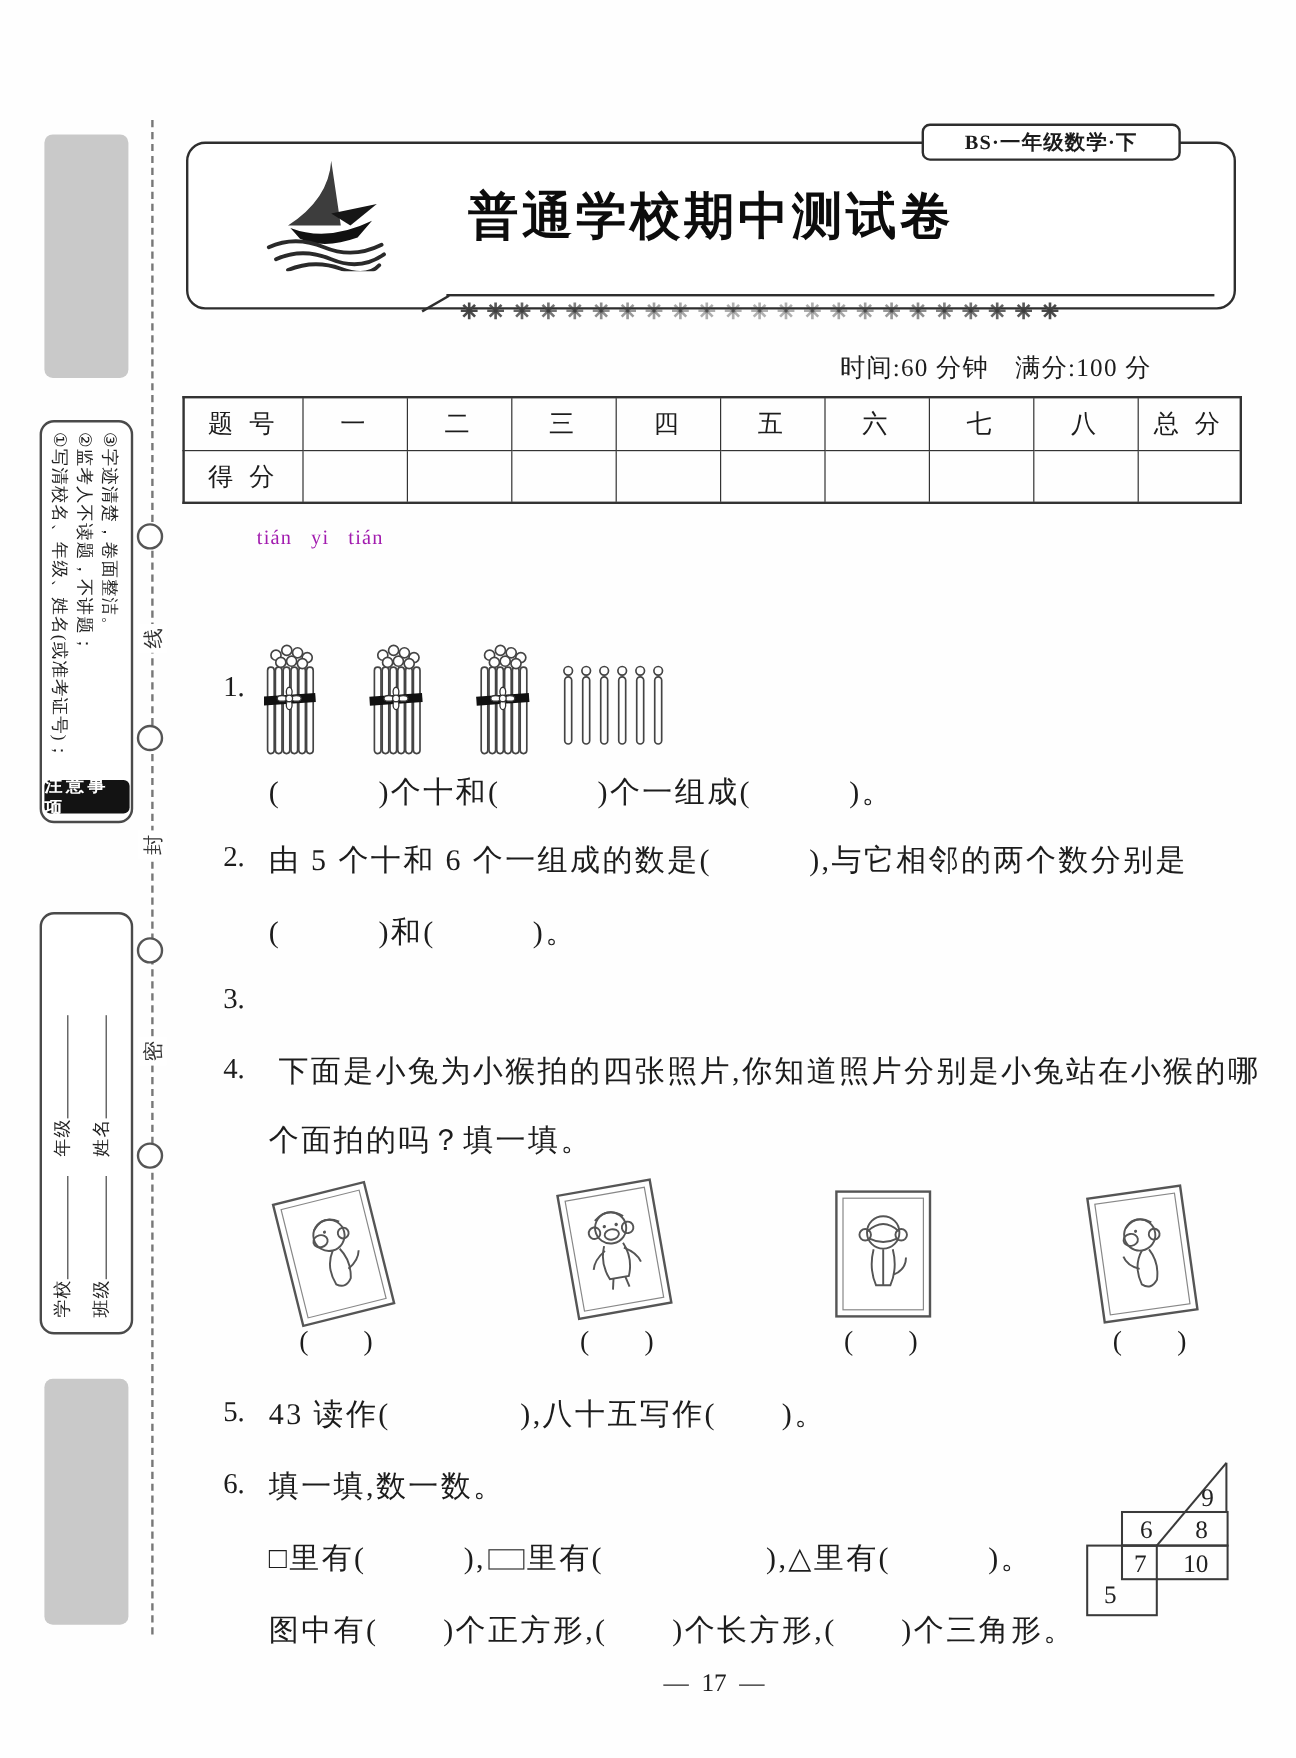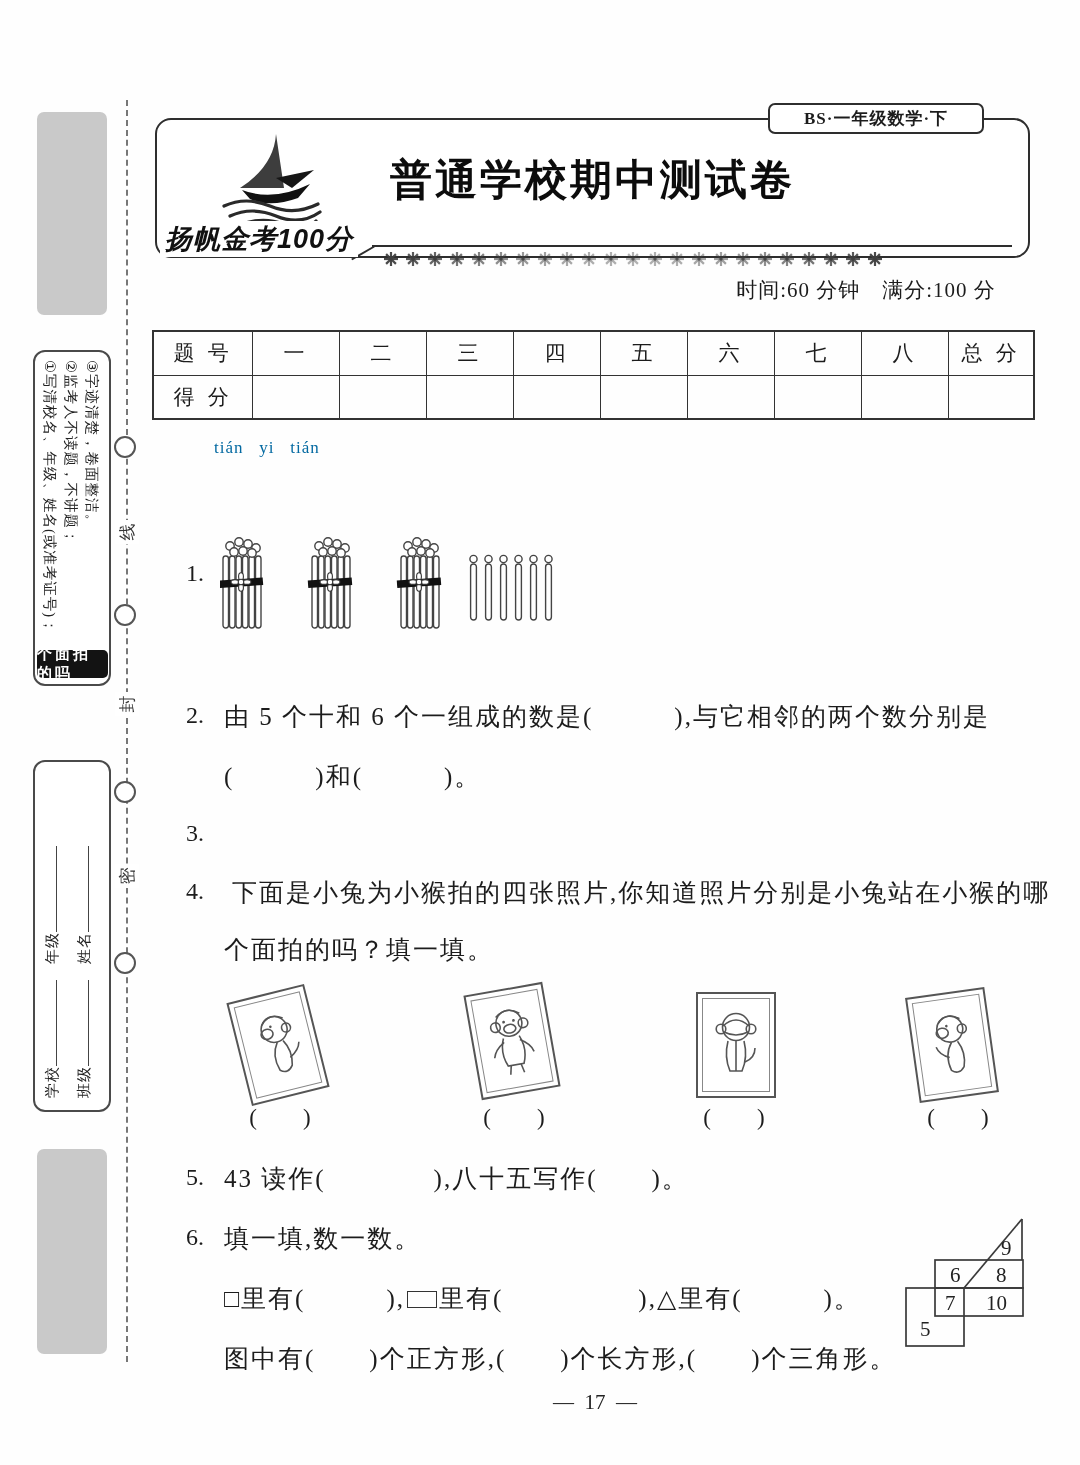--- a/index.html
+++ b/index.html
@@ -27,34 +27,34 @@
   .header-box{position:absolute;left:155px;top:118px;width:875px;height:140px;border:2.5px solid #2e2e2e;border-radius:16px;background:#fff;box-sizing:border-box;}
   .badge{position:absolute;left:768px;top:103px;width:216px;height:31px;background:#fff;border:2px solid #2e2e2e;border-radius:7px;
          font-size:17px;font-weight:600;display:flex;align-items:center;justify-content:center;letter-spacing:1px;z-index:3;box-sizing:border-box;}
   .main-title{position:absolute;left:390px;top:152px;font-family:"Liberation Sans",sans-serif;
               font-weight:900;font-size:42px;letter-spacing:3px;color:#0c0c0c;z-index:2;}
   .logo-script{position:absolute;left:160px;top:221px;font-family:"Liberation Sans",sans-serif;font-style:italic;
                font-weight:900;font-size:27px;letter-spacing:1px;background:#fff;padding:0 5px;z-index:2;color:#111;}
   .inner-rule{position:absolute;left:372px;top:245px;width:640px;border-top:2px solid #2e2e2e;}
   .inner-rule-diag{position:absolute;left:350px;top:252px;width:26px;border-top:2px solid #2e2e2e;transform:rotate(-30deg);}
   .stars-wrap{position:absolute;left:382px;top:249px;z-index:3;background:transparent;}
-  .meta{position:absolute;left:700px;top:276px;width:332px;text-align:center;font-size:21px;letter-spacing:1px;white-space:pre;}
+  .meta{position:absolute;left:700px;top:292px;width:332px;text-align:left;font-size:21px;letter-spacing:1px;white-space:pre;}
   
   table.score{position:absolute;left:152px;top:330px;border-collapse:collapse;table-layout:fixed;}
   table.score td,table.score th{border:1.5px solid #333;font-size:21px;font-weight:400;text-align:center;padding:0;letter-spacing:4px;}
   table.score{border:2.5px solid #333;}
   table.score tr{height:44px;}
   
   .photo-frame{position:absolute;width:80px;height:106px;background:#fff;border:2.5px solid #555;box-sizing:border-box;}
   .frame-inner{position:absolute;left:4px;top:4px;right:4px;bottom:4px;border:1.5px solid #888;}
   .photo-frame svg{position:absolute;left:8px;top:11px;}
   .photo-blank{position:absolute;width:84px;text-align:center;font-size:23px;white-space:pre;}
   .rect-glyph{display:inline-block;width:30px;height:17px;border:1.8px solid #333;vertical-align:-1px;margin:0 2px;box-sizing:border-box;}
   .footer{position:absolute;left:540px;top:1390px;width:110px;text-align:center;font-size:21px;color:#222;white-space:pre;}
-  .pinyin{position:absolute;left:214px;top:438px;font-size:17px;letter-spacing:1px;white-space:pre;color:#0369a1;}
+  .pinyin{position:absolute;left:214px;top:438px;font-size:17px;letter-spacing:1px;white-space:pre;color:#a21caf;}
   .sec-head{position:absolute;left:155px;top:463px;font-family:"Liberation Sans",sans-serif;font-weight:800;
             font-size:24px;letter-spacing:2px;white-space:pre;color:#111;}
 </style>
 </head>
 <body>
 
 <div class="page">
 
   <div class="gray-block" style="top:112px;height:203px;"></div>
   <div class="gray-block" style="top:1149px;height:205px;"></div>
@@ -64,42 +64,41 @@
   <div class="punch" style="top:781px;"></div>
   <div class="punch" style="top:952px;"></div>
   <div class="seal-char" style="top:520px;">线</div>
   <div class="seal-char" style="top:692px;">封</div>
   <div class="seal-char" style="top:864px;">密</div>
 
   <div class="side-box" style="top:350px;height:336px;"></div>
   <div class="notice-line" style="left:59px;top:360px;">①写清校名、年级、姓名(或准考证号)；</div>
   <div class="notice-line" style="left:80px;top:360px;">②监考人不读题，不讲题；</div>
   <div class="notice-line" style="left:101px;top:360px;">③字迹清楚，卷面整洁。</div>
-  <div class="notice-label">个面拍的吗</div>
+  <div class="notice-label">注意事项</div>
 
   <div class="side-box" style="top:760px;height:352px;"></div>
   <div class="name-col" style="left:42px;top:1098px;"><span>学校</span><span class="blank-line"></span>　<span>年级</span><span class="blank-line"></span></div>
   <div class="name-col" style="left:74px;top:1098px;"><span>班级</span><span class="blank-line"></span>　<span>姓名</span><span class="blank-line"></span></div>
 
   <div class="header-box"></div>
   <div class="badge">BS·一年级数学·下</div>
 
   <svg class="abs" style="left:218px;top:126px;z-index:2;" width="104" height="100" viewBox="0 0 104 100">
     <path d="M58,8 Q56,40 22,62 L66,62 Z" fill="#3d3d3d"></path>
     <path d="M58,52 L96,44 L74,62 Z" fill="#161616"></path>
     <path d="M24,64 Q55,76 92,58 L80,72 Q52,82 32,73 Z" fill="#111"></path>
     <g fill="none" stroke="#2a2a2a" stroke-width="3.2" stroke-linecap="round">
       <path d="M6,80 Q28,70 52,80 T100,78"></path>
       <path d="M12,90 Q34,80 58,90 T102,86"></path>
       <path d="M22,99 Q44,90 66,98 T98,95"></path>
     </g>
   </svg>
 
   <div class="main-title">普通学校期中测试卷</div>
-  <div class="logo-script">扬帆金考100分</div>
   <div class="inner-rule"></div>
   <div class="inner-rule-diag"></div>
 
   <div class="stars-wrap">
     <svg width="522" height="20" viewBox="0 0 522 20" stroke="#3f3f3f" stroke-width="2.2">
         <g stroke-opacity="0.95">
           <line x1="2.0" y1="10.0" x2="16.0" y2="10.0"></line>
           <line x1="4.1" y1="5.1" x2="13.9" y2="14.9"></line>
           <line x1="9.0" y1="3.0" x2="9.0" y2="17.0"></line>
           <line x1="13.9" y1="5.1" x2="4.1" y2="14.9"></line>
@@ -306,20 +305,21 @@
     <use href="#bundle" x="0" y="0"></use>
     <use href="#bundle" x="89" y="0"></use>
     <use href="#bundle" x="178" y="0"></use>
     <use href="#stick1" x="250" y="0"></use>
       <use href="#stick1" x="265" y="0"></use>
       <use href="#stick1" x="280" y="0"></use>
     <use href="#stick1" x="295" y="0"></use>
       <use href="#stick1" x="310" y="0"></use>
       <use href="#stick1" x="325" y="0"></use>
   </svg>
+  <div class="t" style="left:224px;top:643px;">(　　　)个十和(　　　)个一组成(　　　)。</div>
 
   <div class="qnum" style="left:186px;top:702px;">2.</div>
   <div class="t" style="left:224px;top:700px;">由 5 个十和 6 个一组成的数是(　　　),与它相邻的两个数分别是</div>
   <div class="t" style="left:224px;top:760px;">(　　　)和(　　　)。</div>
 
   <div class="qnum" style="left:186px;top:820px;">3.</div>
 
   <div class="qnum" style="left:186px;top:878px;">4.</div>
   <div class="t" style="left:232px;top:876px;">下面是小兔为小猴拍的四张照片,你知道照片分别是小兔站在小猴的哪</div>
   <div class="t" style="left:224px;top:933px;">个面拍的吗？填一填。</div>

